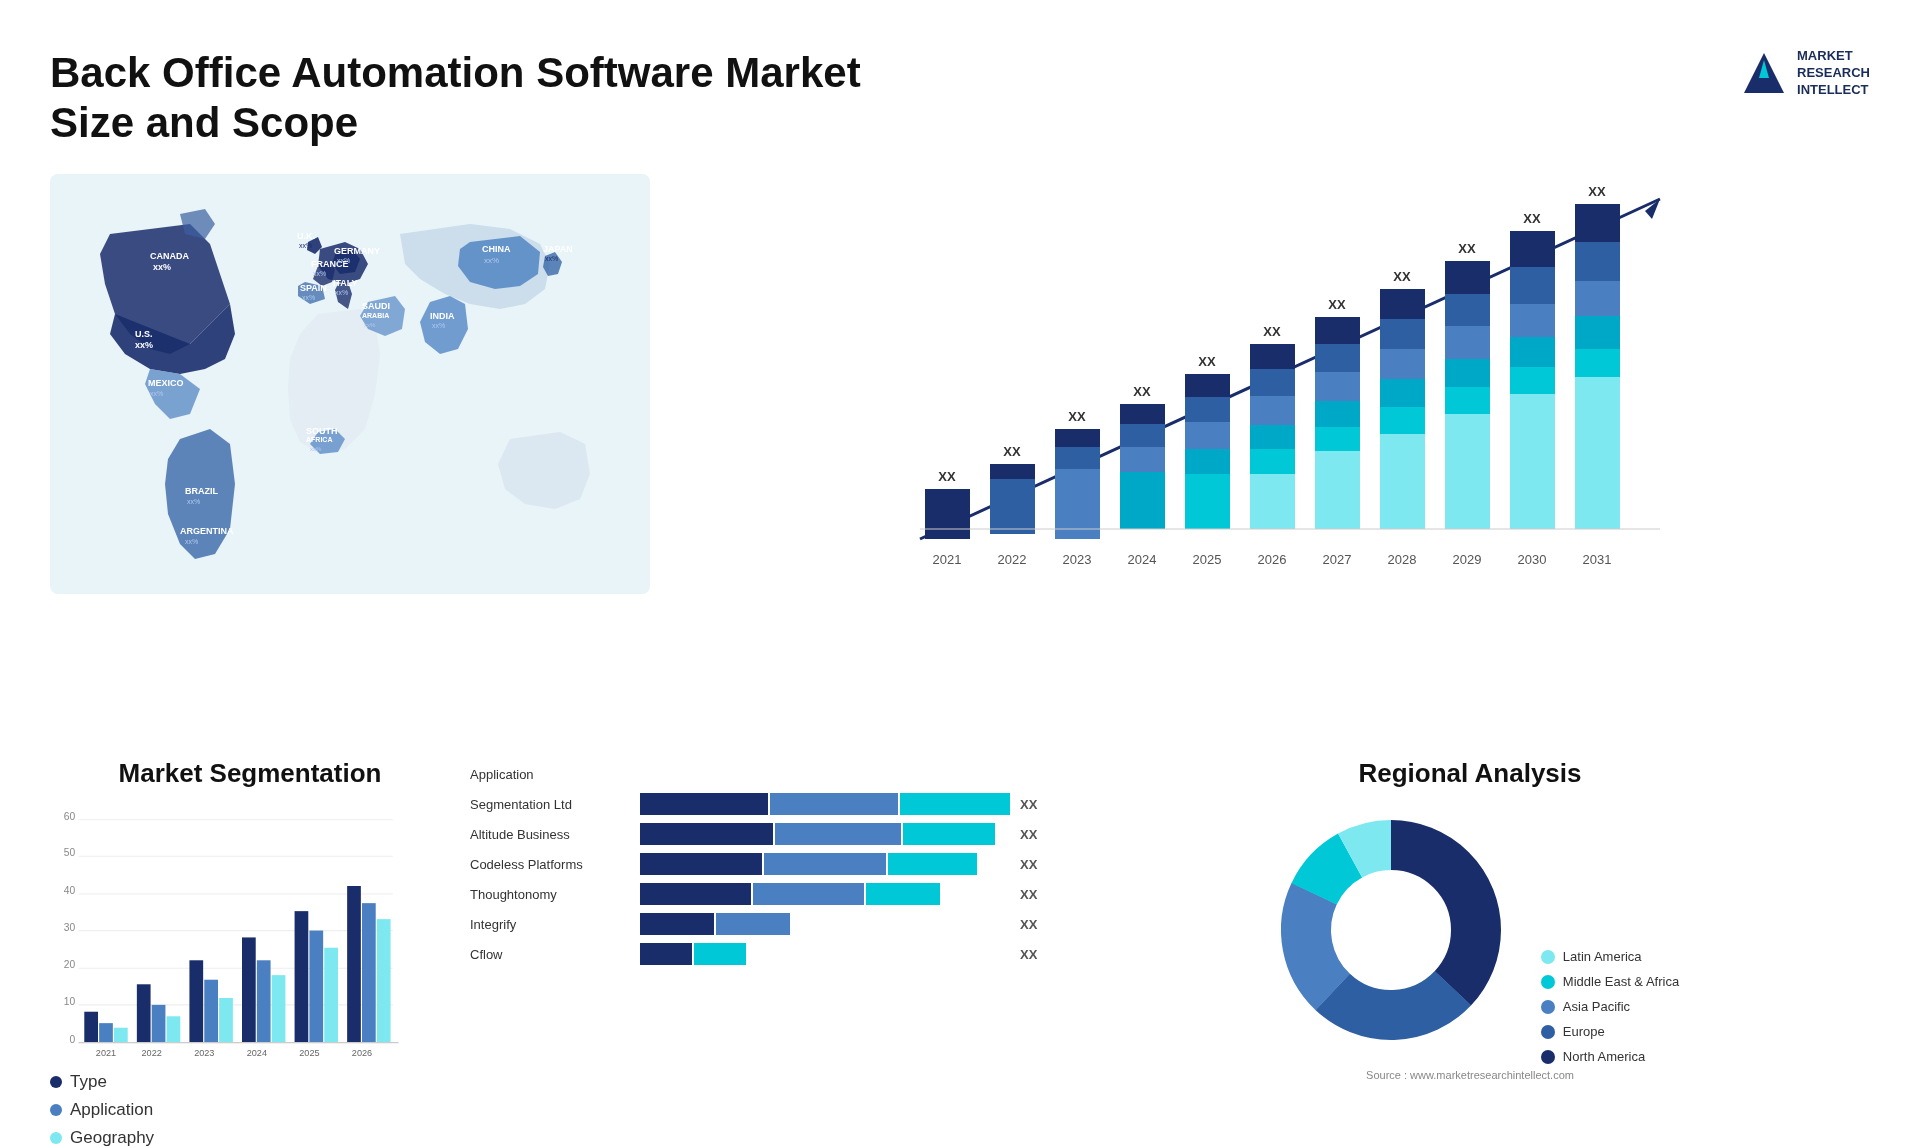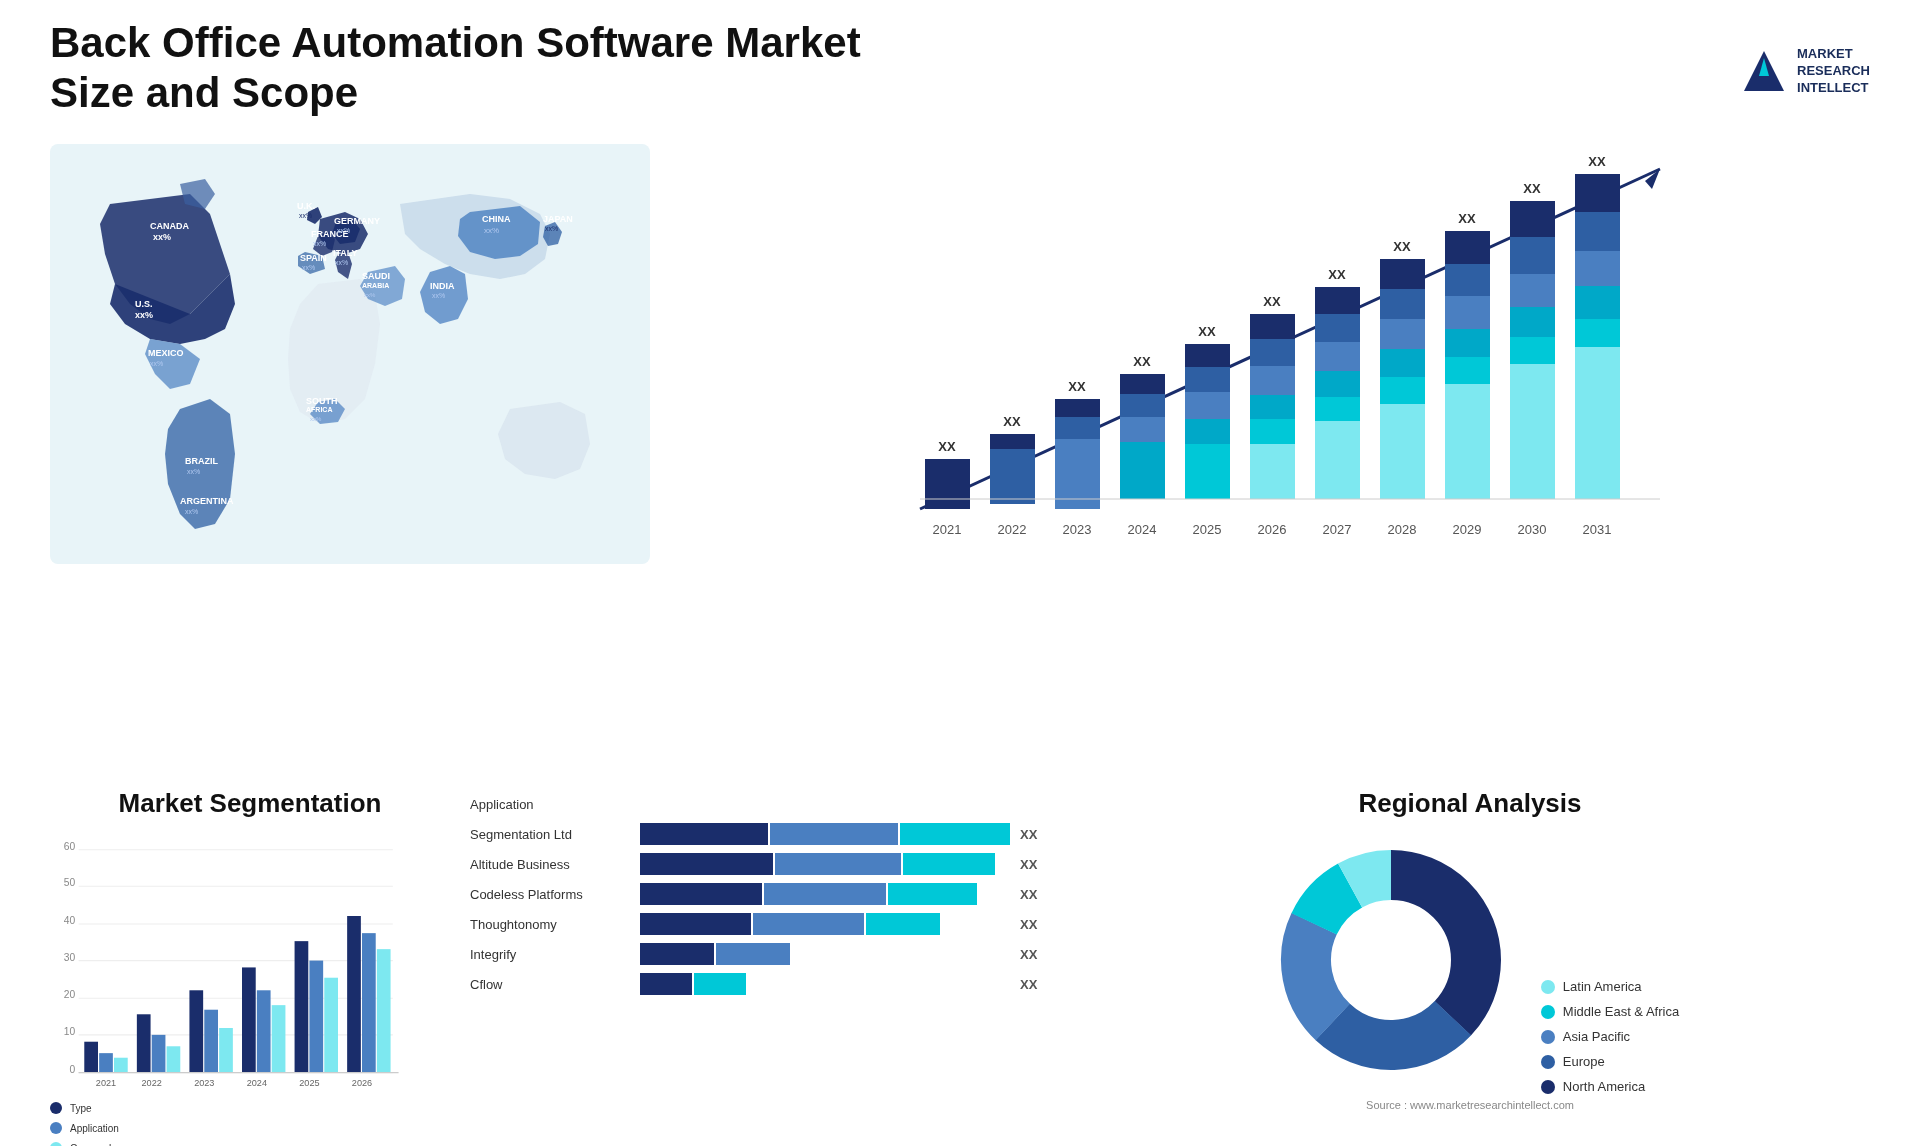--- a/index.html
+++ b/index.html
@@ -6,21 +6,21 @@
     body {
       width: 1920px;
       height: 1146px;
       background: #fff;
       font-family: 'Arial', sans-serif;
       overflow: hidden;
       position: relative;
     }
 
     .page-container {
-      padding: 18px 50px;
+      padding: 48px 50px;
       width: 100%;
       height: 100%;
       display: flex;
       flex-direction: column;
     }
 
     
     .header {
       display: flex;
       justify-content: space-between;
@@ -40,21 +40,20 @@
       display: flex;
       flex-direction: column;
       align-items: center;
       gap: 4px;
     }
 
     .logo-box {
       display: flex;
       align-items: center;
       gap: 8px;
-      margin-top: 28px;
     }
 
     .logo-icon {
       width: 50px;
       height: 50px;
     }
 
     .logo-text {
       font-size: 13px;
       font-weight: 700;
@@ -242,21 +241,21 @@
       gap: 8px;
     }
 
     .seg-legend-dot {
       width: 12px;
       height: 12px;
       border-radius: 50%;
     }
 
     .seg-legend-label {
-      font-size: 10px;
+      font-size: 17px;
       color: #333;
     }
 
     
     .map-label {
       font-size: 9px;
       font-weight: 700;
       fill: #fff;
     }
   </style>

